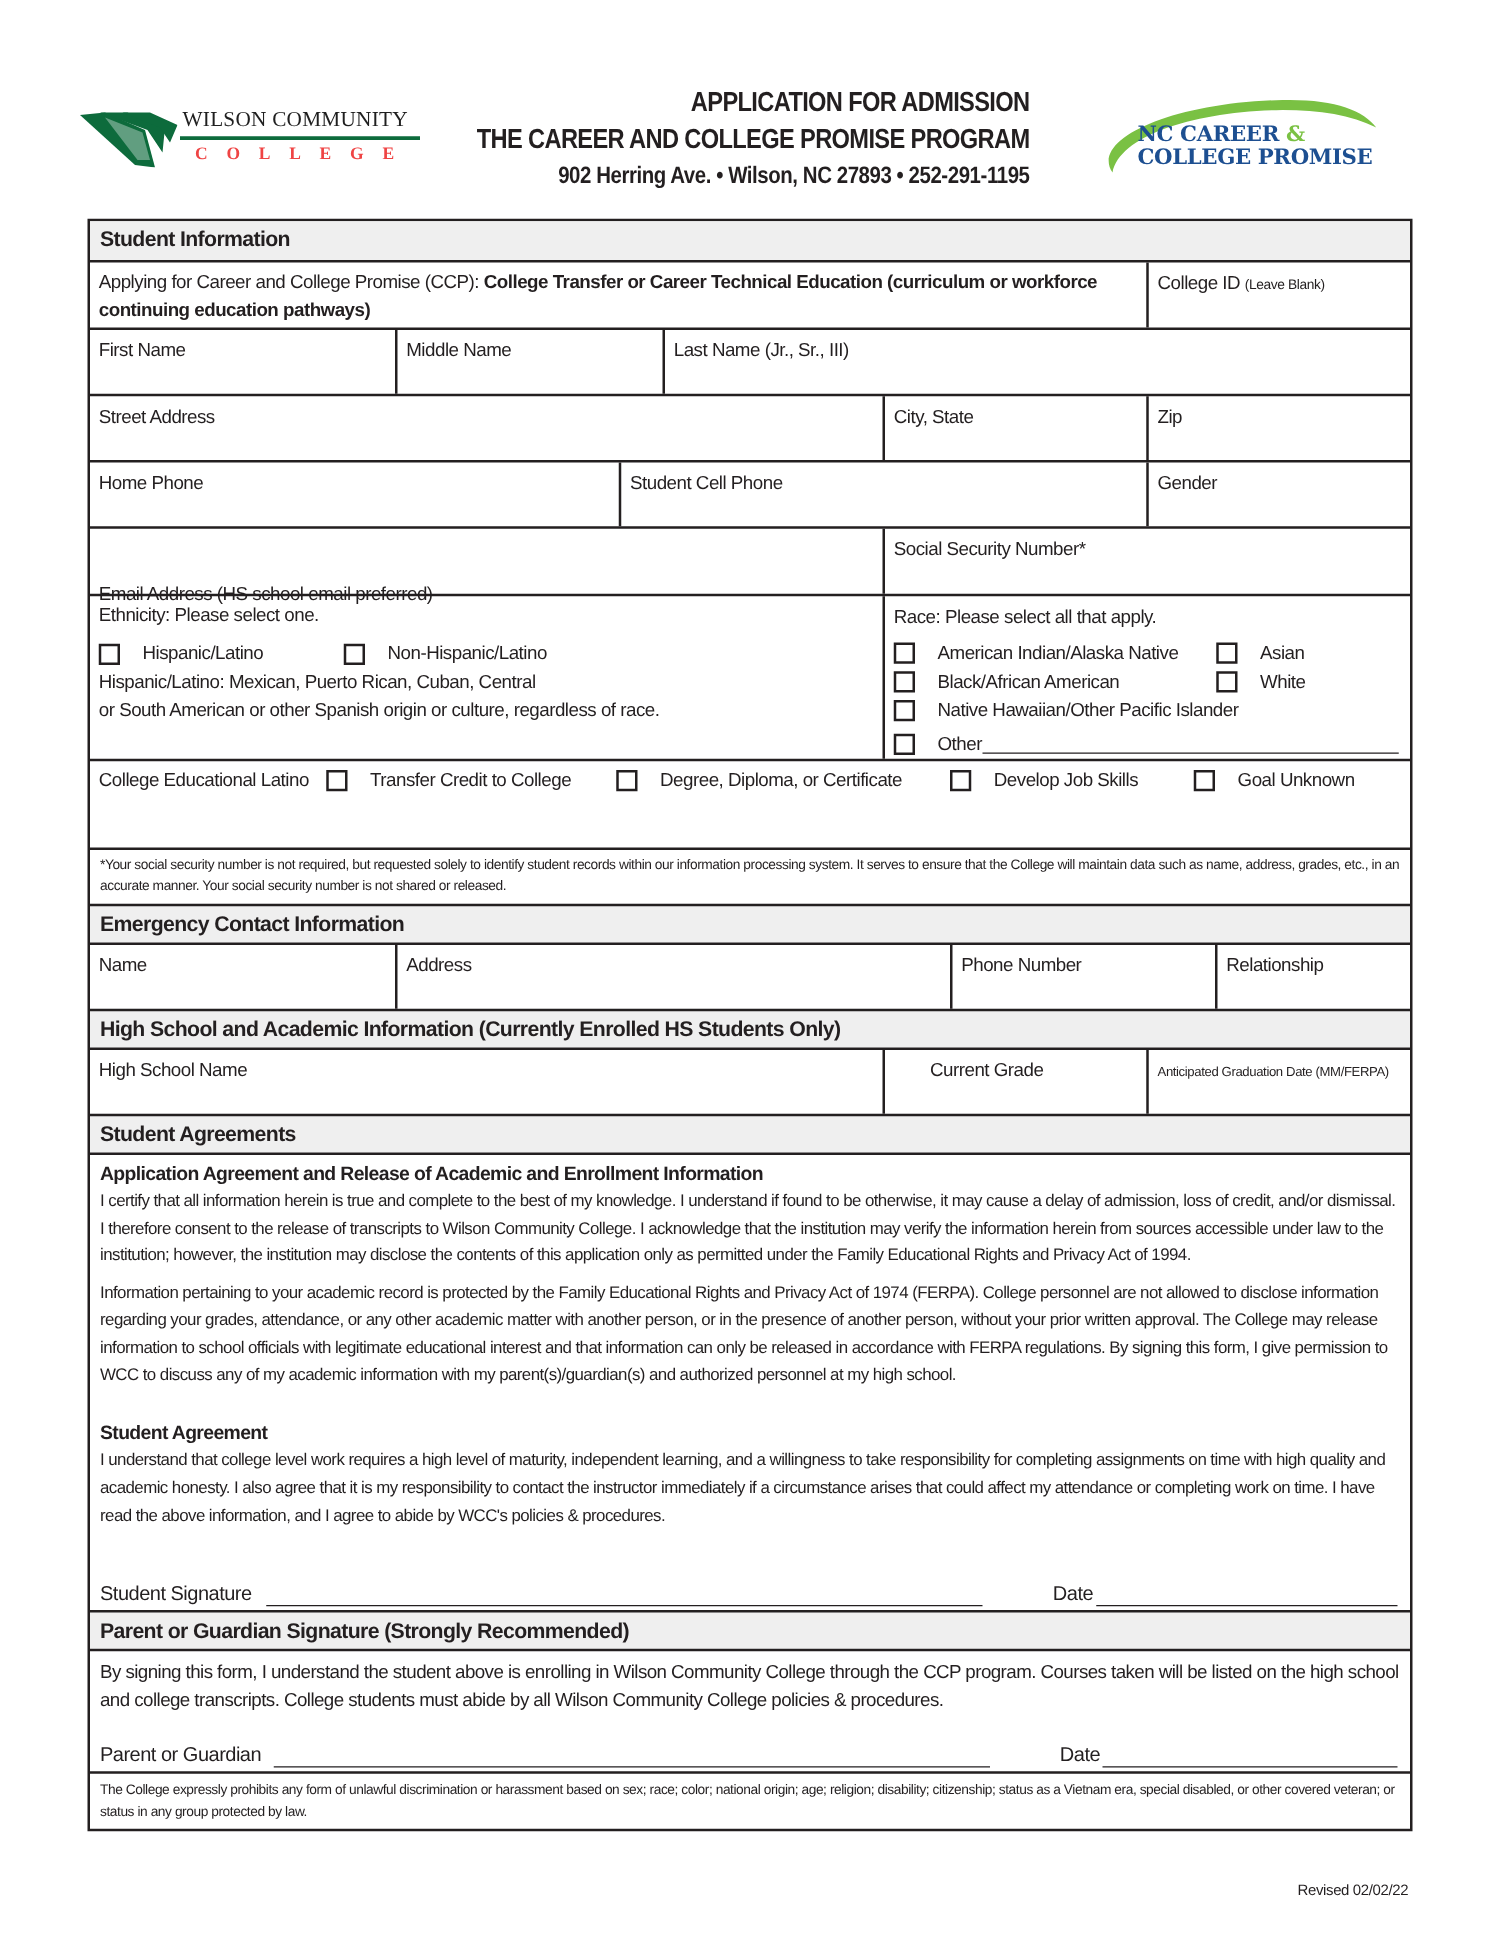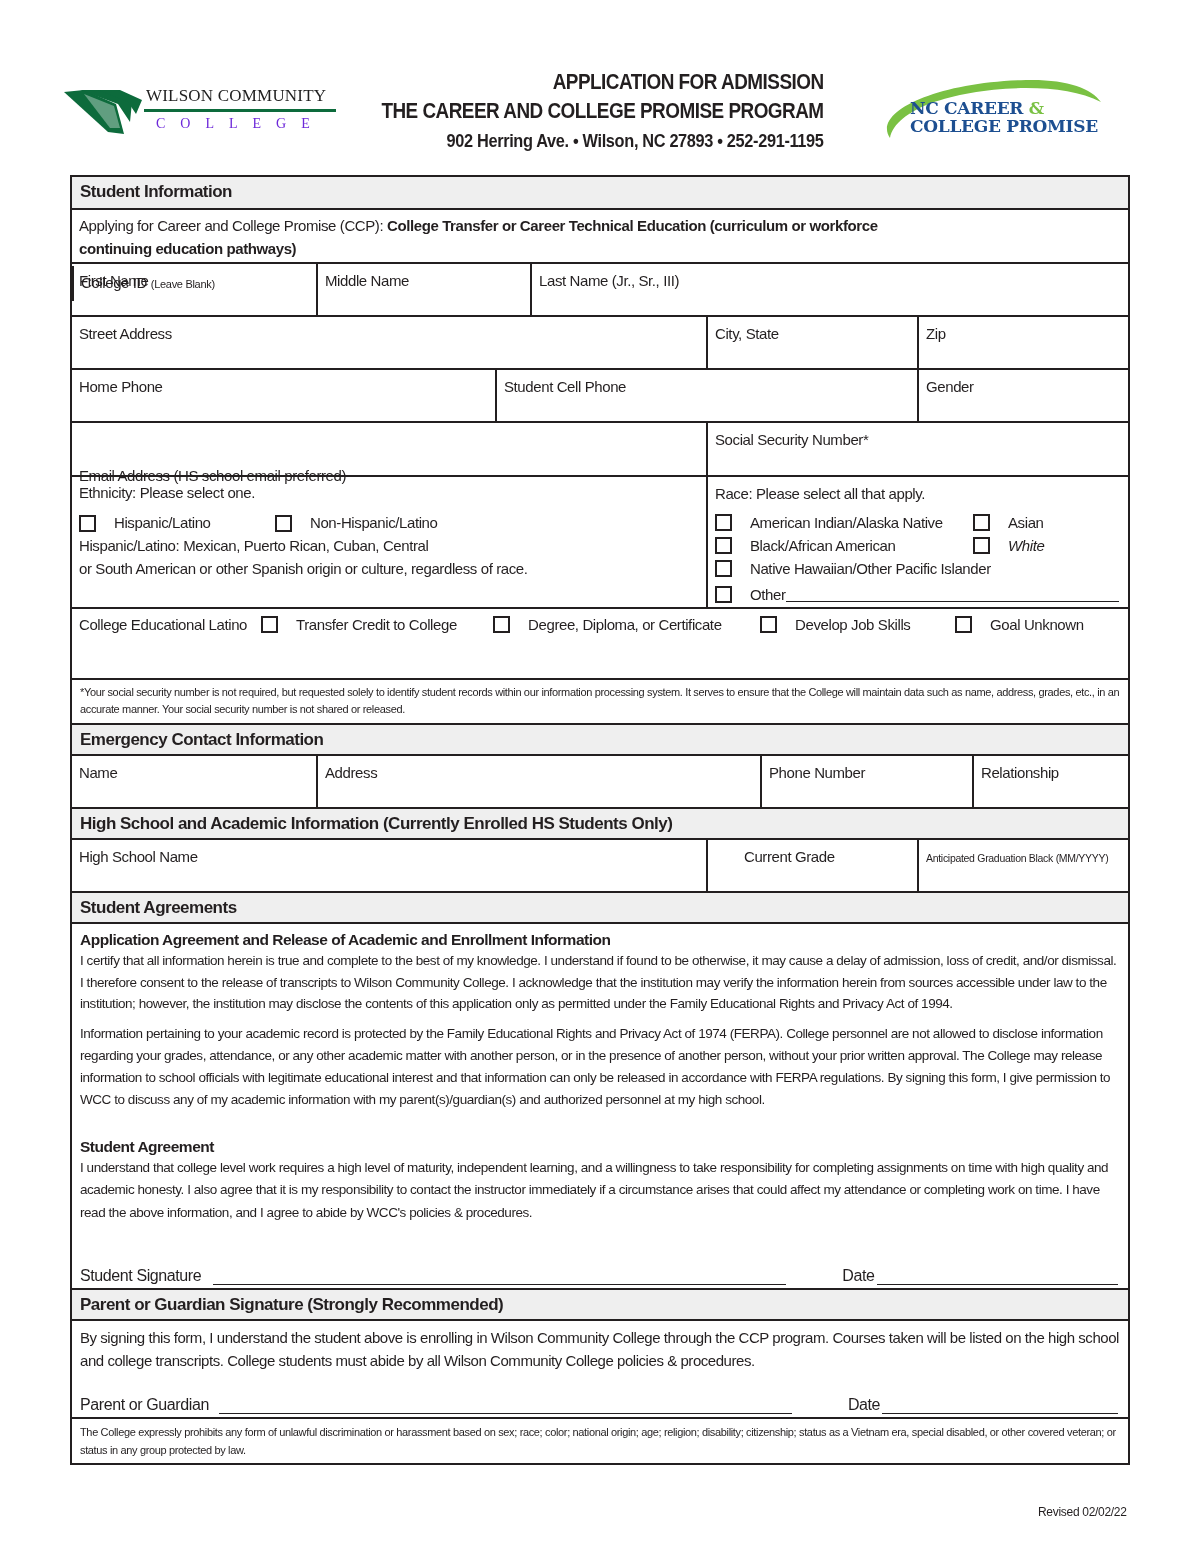--- a/index.html
+++ b/index.html
@@ -5,21 +5,21 @@
   * { box-sizing: border-box; margin: 0; padding: 0; }
   html, body { width: 1200px; height: 1553px; background: #ffffff; }
   body { position: relative; font-family: "Liberation Sans", "DejaVu Sans", sans-serif; color: #231f20; }
 
   
   .header { position: absolute; left: 0; top: 60px; width: 1200px; height: 110px; }
   .wcc-logo { position: absolute; left: 64px; top: 24px; width: 275px; height: 54px; }
   .wcc-logo .swoosh { position: absolute; left: 0; top: 4px; width: 78px; height: 46px; }
   .wcc-logo .name { position: absolute; left: 82px; top: 2px; font-family: "Liberation Serif", "DejaVu Serif", serif; font-size: 17px; color: #1f1f1f; letter-spacing: 0.2px; white-space: nowrap; }
   .wcc-logo .bar { position: absolute; left: 80px; top: 25px; width: 192px; height: 3px; background: #0d6b3c; }
-  .wcc-logo .college { position: absolute; left: 92px; top: 32px; font-family: "Liberation Serif", "DejaVu Serif", serif; font-size: 14px; color: #6d28d9; letter-spacing: 15px; white-space: nowrap; }
+  .wcc-logo .college { position: absolute; left: 92px; top: 32px; font-family: "Liberation Serif", "DejaVu Serif", serif; font-size: 14px; color: #ef4444; letter-spacing: 15px; white-space: nowrap; font-weight: bold; }
 
   .title-block { position: absolute; left: 340px; top: 8px; width: 520px; text-align: right; }
   .title-block .t1 { font-size: 22px; font-weight: bold; letter-spacing: -0.6px; transform: scaleX(0.86); line-height: 28px; white-space: nowrap; }
   .title-block .t2 { font-size: 22px; font-weight: bold; letter-spacing: -0.6px; transform: scaleX(0.86); line-height: 30px; white-space: nowrap; }
   .title-block .t3 { font-size: 19px; font-weight: bold; letter-spacing: -0.4px; transform: scaleX(0.86); line-height: 30px; white-space: nowrap; }
 
   .ncc-logo { position: absolute; left: 876px; top: 16px; width: 260px; height: 66px; }
   .ncc-logo svg { position: absolute; left: 0; top: 0; }
   .ncc-logo .l1 { position: absolute; left: 34px; top: 22px; font-family: "DejaVu Serif", serif; font-weight: bold; font-size: 17px; color: #1d4f91; white-space: nowrap; letter-spacing: -0.3px; }
   .ncc-logo .l1 .amp { color: #7ac143; }
@@ -72,21 +72,21 @@
     </svg>
     <div class="l1"><span>NC CAREER</span> <span class="amp">&amp;</span></div>
     <div class="l2">COLLEGE PROMISE</div>
   </div>
 </div>
 
 <div class="form">
 
   <div class="row sec">Student Information</div>
 
-  <div class="row" style="height:54px;flex-direction:column;">
+  <div class="row" style="height:54px;">
     <div class="cell" style="width:845px;line-height:23px;padding-top:4px;">
       <span>Applying for Career and College Promise (CCP): </span><span class="bold">College Transfer or Career Technical Education (curriculum or workforce continuing education pathways)</span>
     </div>
     <div class="cell" style="flex:1;">
       <span>College ID</span> <span class="small">(Leave Blank)</span>
     </div>
   </div>
 
   <div class="row h52">
     <div class="cell" style="width:244px;"><span>First Name</span></div>
@@ -139,21 +139,21 @@
             <span style="margin-left:18px;">Asian</span>
           </label>
       </div>
       <div style="display:flex;">
         <label class="opt" style="width:258px;">
             <span class="chk"></span>
             <span style="margin-left:18px;">Black/African American</span>
           </label>
         <label class="opt">
             <span class="chk"></span>
-            <span style="margin-left:18px;font-style:italic;">White</span>
+            <span style="margin-left:18px;">White</span>
           </label>
       </div>
       <label class="opt">
           <span class="chk"></span>
           <span style="margin-left:18px;">Native Hawaiian/Other Pacific Islander</span>
         </label>
       <div style="display:flex;align-items:center;">
         <label class="opt">
             <span class="chk"></span>
             <span style="margin-left:18px;">Other</span>
@@ -194,21 +194,21 @@
     <div class="cell" style="width:244px;"><span>Name</span></div>
     <div class="cell" style="width:444px;"><span>Address</span></div>
     <div class="cell" style="width:212px;"><span>Phone Number</span></div>
     <div class="cell" style="flex:1;"><span>Relationship</span></div>
   </div>
 
   <div class="row sec">High School and Academic Information (Currently Enrolled HS Students Only)</div>
   <div class="row h52">
     <div class="cell" style="width:634px;"><span>High School Name</span></div>
     <div class="cell" style="width:211px;padding-left:36px;"><span>Current Grade</span></div>
-    <div class="cell" style="flex:1;"><span class="small" style="font-size:10.5px;">Anticipated Graduation Black (MM/YYYY)</span></div>
+    <div class="cell" style="flex:1;"><span class="small" style="font-size:10.5px;">Anticipated Graduation Date (MM/FERPA)</span></div>
   </div>
 
   <div class="row sec">Student Agreements</div>
   <div class="row" style="height:366px;">
     <div style="flex:1;padding:6px 8px 0 8px;position:relative;">
       <div class="subhead">Application Agreement and Release of Academic and Enrollment Information</div>
       <div class="para" style="margin-bottom:8px;">I certify that all information herein is true and complete to the best of my knowledge. I understand if found to be otherwise, it may cause a delay of admission, loss of credit, and/or dismissal. I therefore consent to the release of transcripts to Wilson Community College. I acknowledge that the institution may verify the information herein from sources accessible under law to the institution; however, the institution may disclose the contents of this application only as permitted under the Family Educational Rights and Privacy Act of 1994.</div>
       <div class="para" style="line-height:22px;">Information pertaining to your academic record is protected by the Family Educational Rights and Privacy Act of 1974 (FERPA). College personnel are not allowed to disclose information regarding your grades, attendance, or any other academic matter with another person, or in the presence of another person, without your prior written approval. The College may release information to school officials with legitimate educational interest and that information can only be released in accordance with FERPA regulations. By signing this form, I give permission to WCC to discuss any of my academic information with my parent(s)/guardian(s) and authorized personnel at my high school.</div>
       <div class="subhead" style="margin-top:26px;">Student Agreement</div>
       <div class="para" style="line-height:22.5px;">I understand that college level work requires a high level of maturity, independent learning, and a willingness to take responsibility for completing assignments on time with high quality and academic honesty. I also agree that it is my responsibility to contact the instructor immediately if a circumstance arises that could affect my attendance or completing work on time. I have read the above information, and I agree to abide by WCC's policies &amp; procedures.</div>

